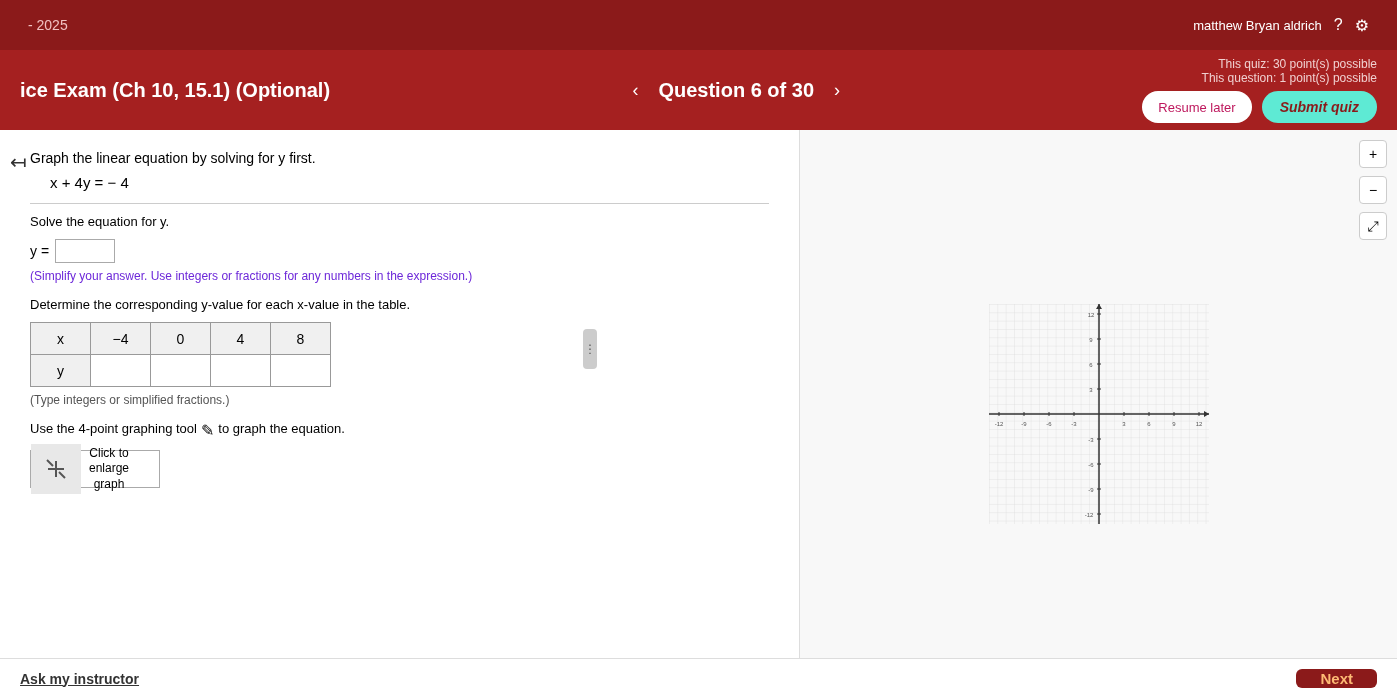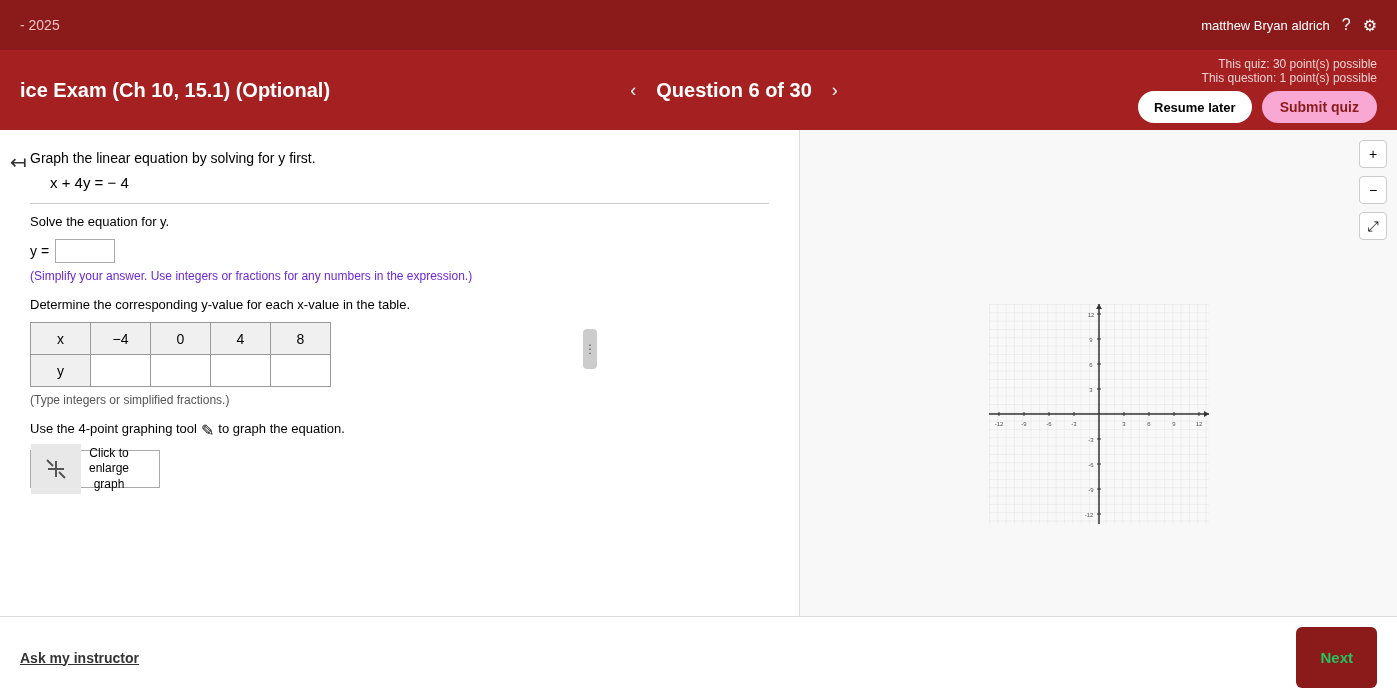--- a/index.html
+++ b/index.html
@@ -5,21 +5,21 @@
     * { box-sizing: border-box; margin: 0; padding: 0; }
     body { font-family: Arial, sans-serif; background: #f5f5f5; width: 1397px; height: 698px; overflow: hidden; }
 
     
     .top-bar {
       background: #8b1a1a;
       color: white;
       display: flex;
       align-items: center;
       justify-content: space-between;
-      padding: 0 20px;
+      padding: 0 28px;
       height: 50px;
     }
     .top-bar-left { font-size: 14px; color: #f0c0c0; }
     .top-bar-right { display: flex; align-items: center; gap: 12px; font-size: 13px; }
     .top-bar-user { color: white; }
     .top-bar-icon { color: white; font-size: 16px; cursor: pointer; }
 
     
     .header-bar {
       background: #a52020;
@@ -45,37 +45,38 @@
       font-size: 18px;
       cursor: pointer;
       padding: 4px 8px;
     }
     .question-label { color: white; font-size: 20px; font-weight: bold; }
     .header-right { display: flex; flex-direction: column; align-items: flex-end; gap: 6px; }
     .quiz-info { font-size: 12px; color: #f0d0d0; text-align: right; }
     .header-buttons { display: flex; gap: 10px; }
     .btn-resume {
       background: white;
-      color: #000000;
+      color: #be185d;
       border: none;
       border-radius: 20px;
       padding: 7px 16px;
       font-size: 13px;
       cursor: pointer;
-      font-weight: 700;
+      font-weight: 400;
     }
     .btn-submit {
-      background: #f9a8d4;
+      background: #5eead4;
       color: #8b1a1a;
       border: none;
       border-radius: 20px;
       padding: 8px 18px;
       font-size: 14px;
       cursor: pointer;
       font-weight: bold;
+      font-style: italic;
     }
 
     
     .main-content {
       display: flex;
       height: calc(698px - 130px);
       background: white;
     }
 
     
@@ -220,24 +221,24 @@
       display: flex;
       justify-content: space-between;
       align-items: center;
       padding: 10px 20px;
       background: white;
       border-top: 1px solid #ddd;
     }
     .ask-instructor { font-size: 14px; font-weight: bold; color: #333; text-decoration: underline; cursor: pointer; }
     .next-btn {
       background: #8b1a1a;
-      color: #22c55e;
+      color: #fdba74;
       border: none;
       border-radius: 6px;
-      padding: 22px 24px;
+      padding: 1px 24px;
       font-size: 15px;
       cursor: pointer;
       font-weight: bold;
     }
   </style>
 </head>
 <body>
 
 <div class="top-bar">
   <span class="top-bar-left">- 2025</span>

